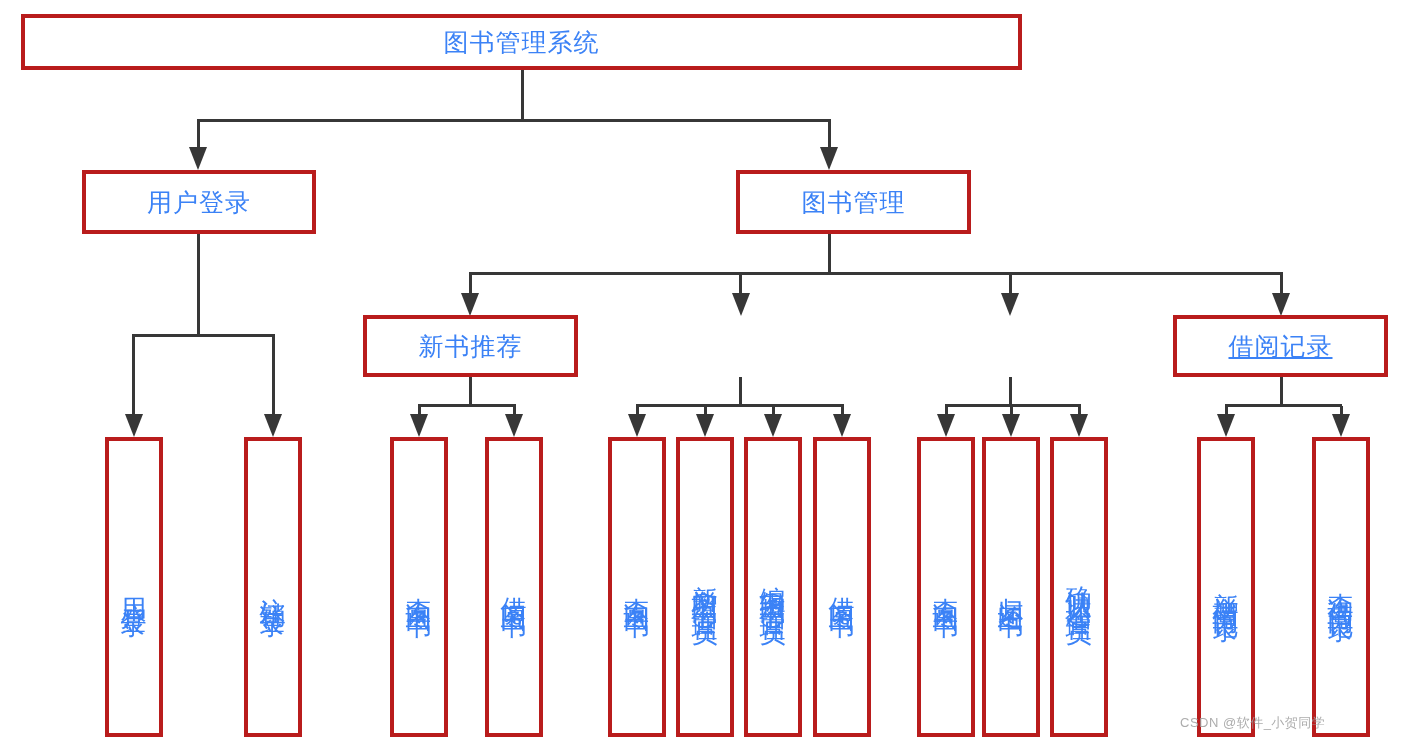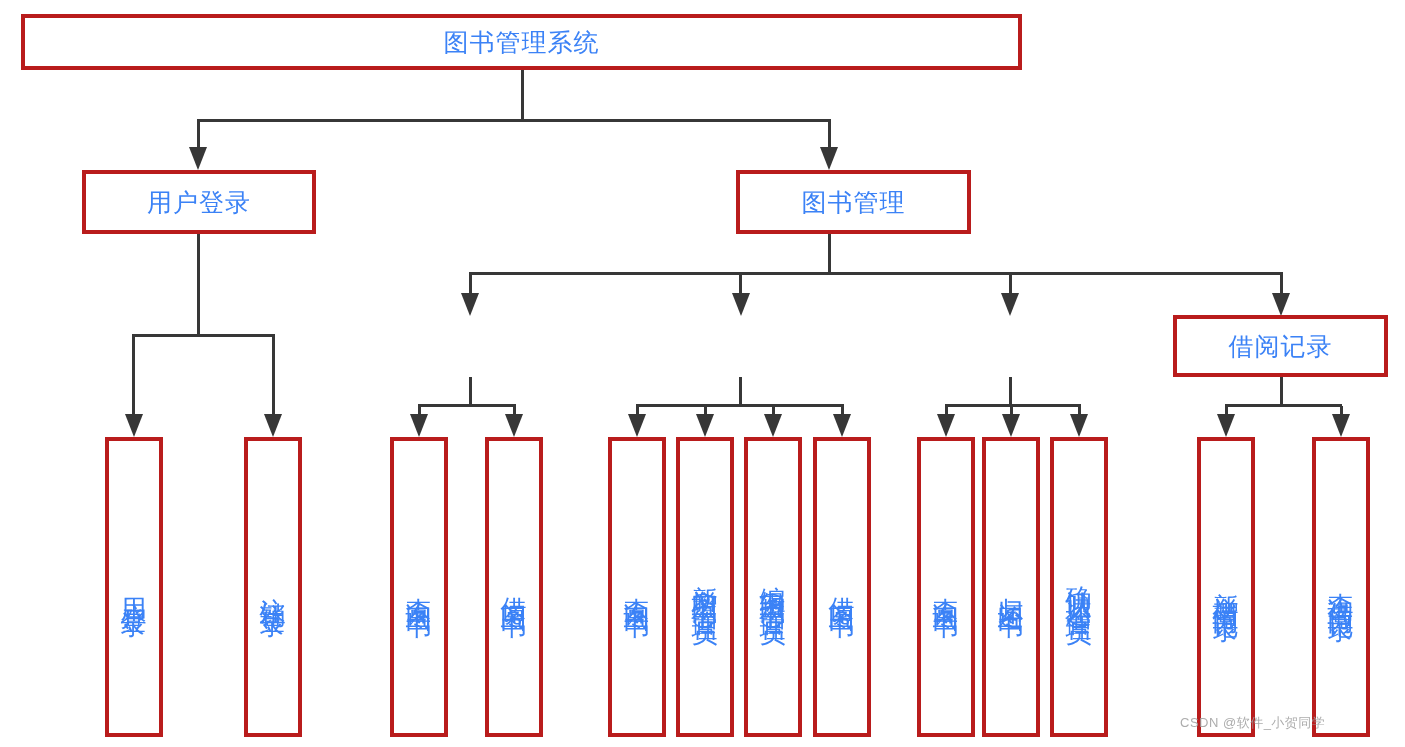--- a/index.html
+++ b/index.html
@@ -126,21 +126,22 @@
   <div class="vl" style="left:1225px; top:406px; height:10px;"></div>
   <div class="ar" style="left:1217px; top:414px;"></div>
   <div class="vl" style="left:1340px; top:406px; height:10px;"></div>
   <div class="ar" style="left:1332px; top:414px;"></div>
 
   <div class="hnode root-node" style="left:21px; top:14px; width:1001px; height:56px;">图书管理系统</div>
 
   <div class="hnode" style="left:82px; top:170px; width:234px; height:64px;">用户登录</div>
   <div class="hnode" style="left:712px; top:170px; width:235px; height:64px;margin-left:24px;">图书管理</div>
 
-  <div class="hnode" style="left:1173px; top:315px; width:215px; height:62px;">借阅记录</div>
+  <div class="hnode" style="left:363px; top:315px; width:215px; height:62px;">新书推荐</div>
+  <div class="hnode" style="left:1173px; top:315px; width:215px; height:62px;text-decoration:underline;">借阅记录</div>
 
   <div class="vnode" style="left:105px;">用户登录</div>
   <div class="vnode" style="left:244px;">注销登录</div>
 
   <div class="vnode" style="left:390px;">查询图书</div>
   <div class="vnode" style="left:485px;">借阅图书</div>
 
   <div class="vnode" style="left:608px;">查询图书</div>
   <div class="vnode" style="left:676px;">新增图书（管理员）</div>
   <div class="vnode" style="left:744px;">编辑图书（管理员）</div>

